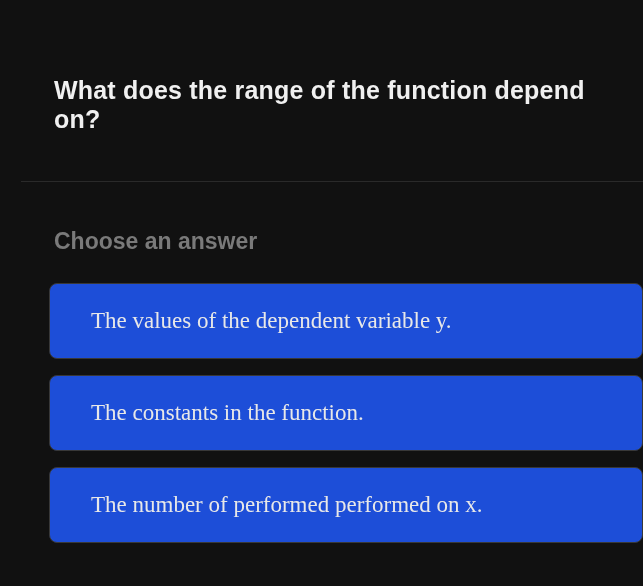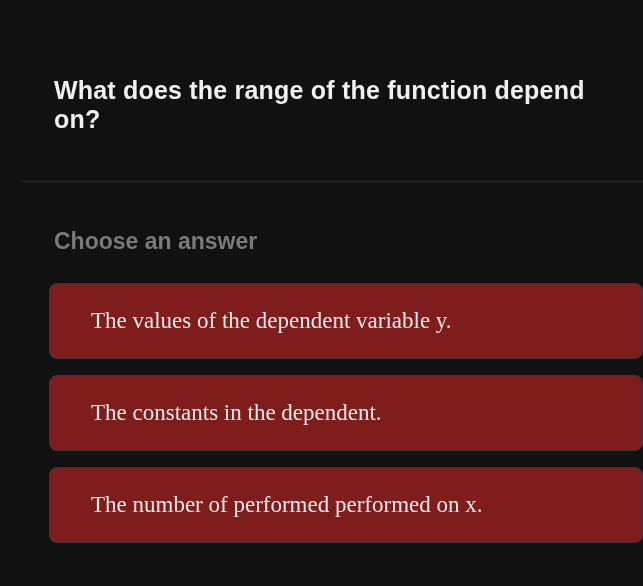--- a/index.html
+++ b/index.html
@@ -30,21 +30,21 @@
       padding: 32px 0 12px 26px;
     }
     .prompt-text {
       font-size: 23px;
       font-weight: 700;
       color: #7a7a7a;
       font-family: 'Segoe UI', -apple-system, sans-serif;
       margin-bottom: 28px;
     }
     .answer-option {
-      background: #7f1d1d;
+      background: #1d4ed8;
       border: 1px solid #383838;
       border-radius: 8px;
       padding: 24px 34px;
       margin-bottom: 16px;
       cursor: pointer;
       margin-left: 2px;
     }
     .answer-option-text {
       font-size: 23px;
       color: #e8e8e8;
@@ -60,19 +60,19 @@
 
 <div class="answer-section">
   <div class="prompt-text">Choose an answer</div>
 
   <div class="answer-option">
     <span class="answer-option-text">The values of the dependent variable y.</span>
   </div>
 
 
   <div class="answer-option">
-    <span class="answer-option-text">The constants in the dependent.</span>
+    <span class="answer-option-text">The constants in the function.</span>
   </div>
 
   <div class="answer-option">
     <span class="answer-option-text">The number of performed performed on x.</span>
   </div>
 </div>
 
 </body></html>

